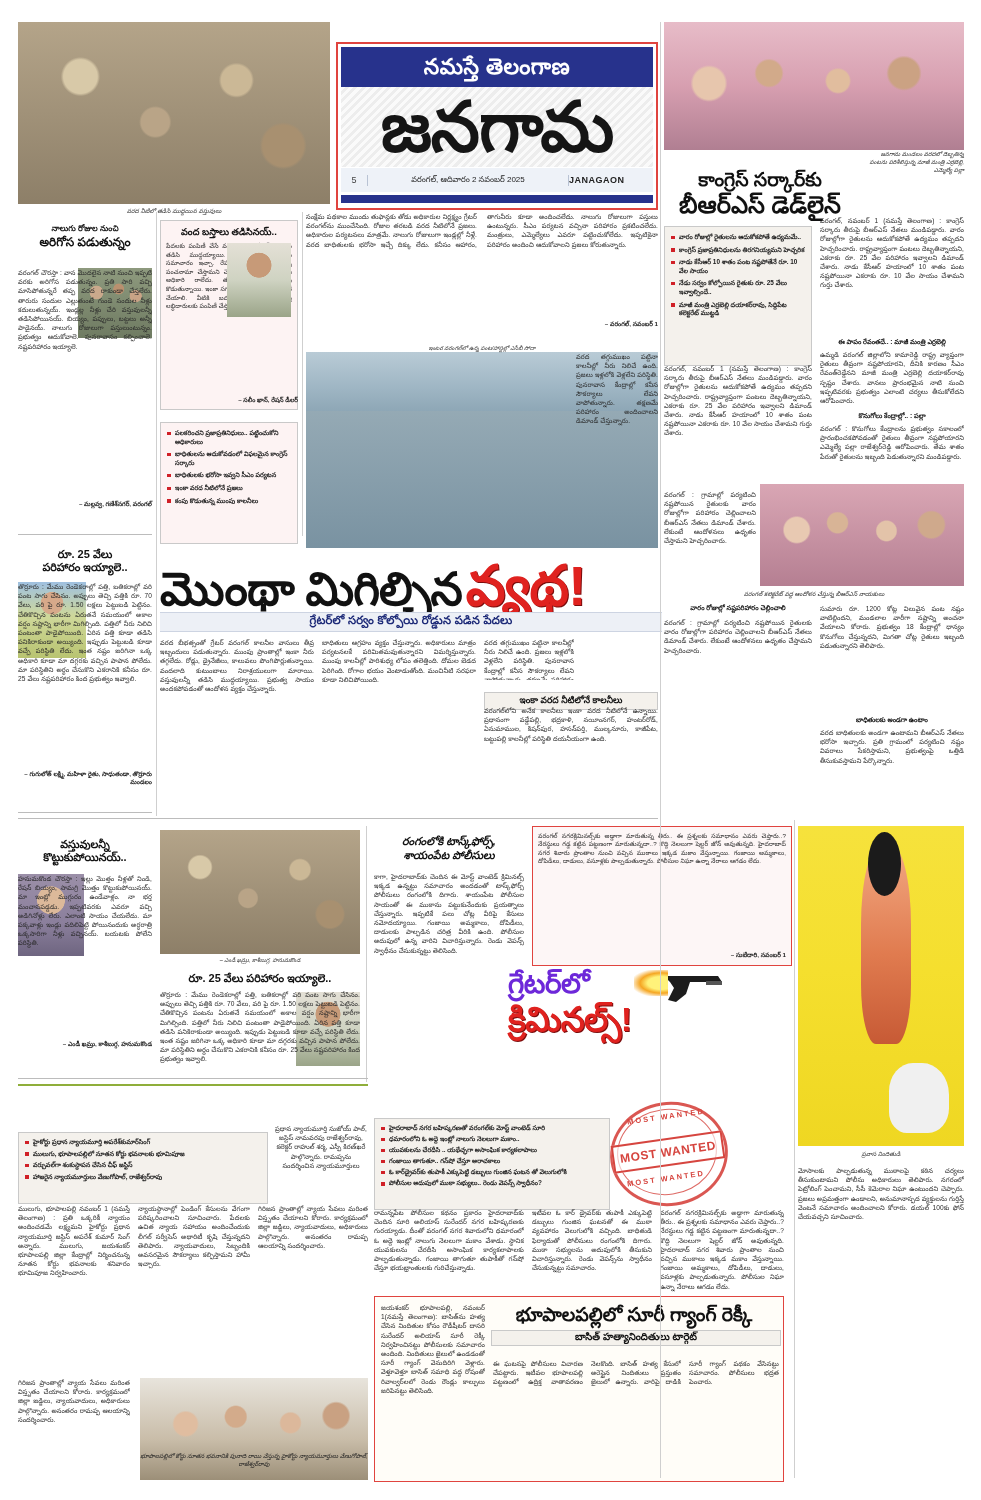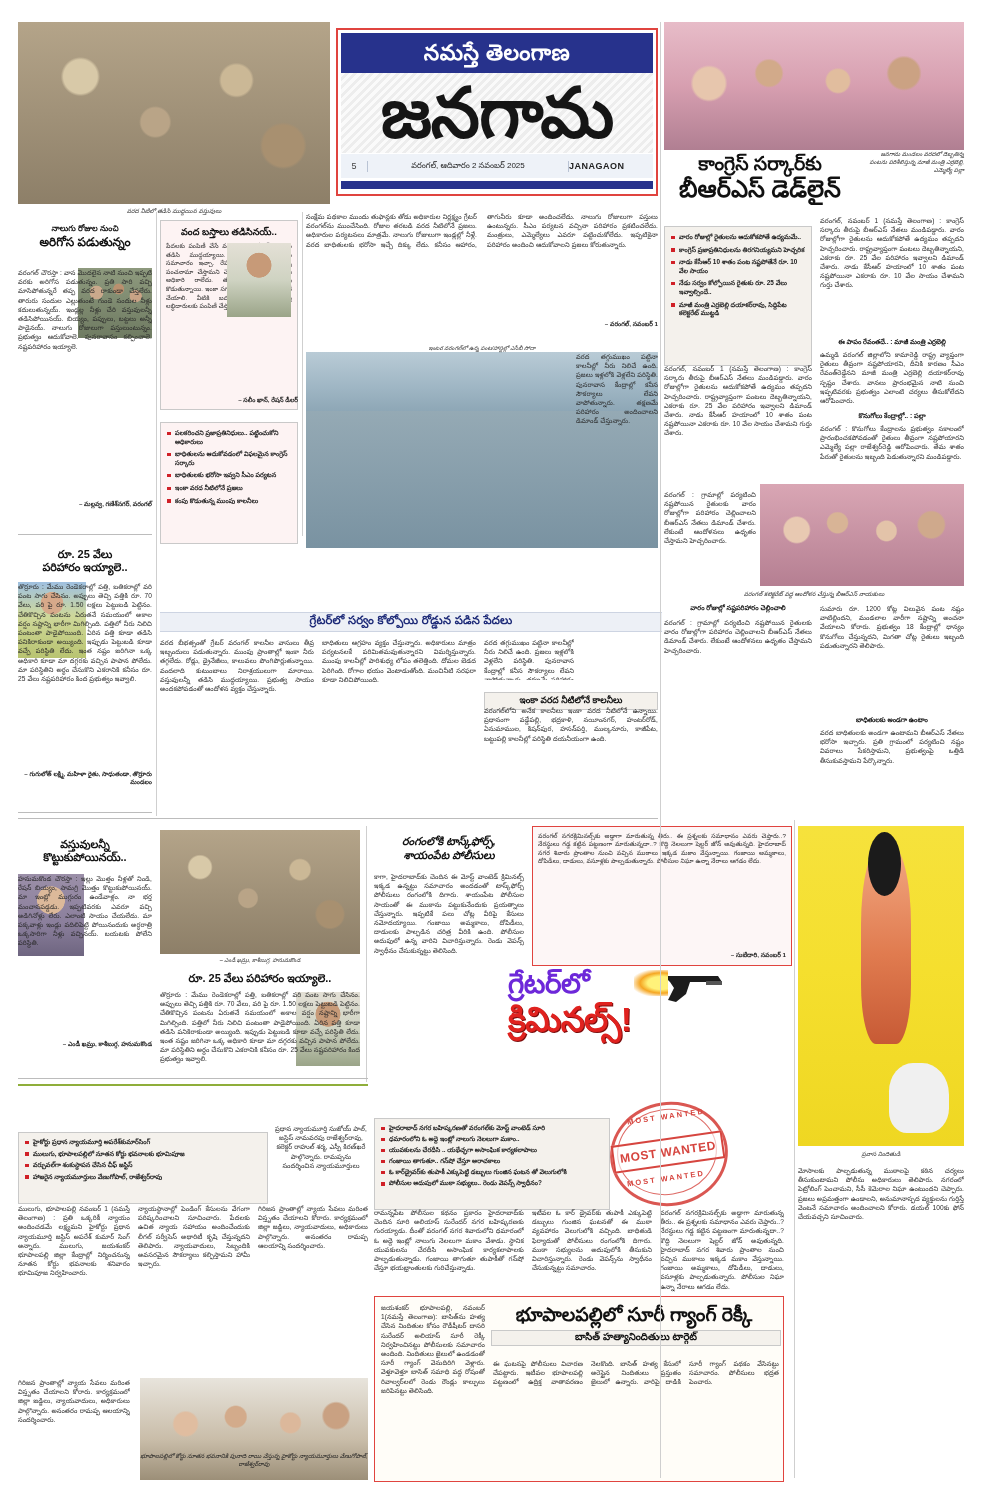--- a/index.html
+++ b/index.html
@@ -33,21 +33,21 @@
     font-size:6.4px;line-height:8.6px;color:#1b1b1b;font-weight:bold;
   }
   .bullets li:before{
     content:"";position:absolute;left:1px;top:2.6px;width:3.5px;height:3.5px;
     background:#d02027;
   }
   .sub-h{font-weight:bold;font-size:8px;line-height:10px;color:#111;text-align:center;}
   .mini-h{font-weight:bold;font-size:9.5px;line-height:12px;color:#111;text-align:center;}
 
   
-  .masthead{position:absolute;left:336px;top:28px;width:322px;height:168px;
+  .masthead{position:absolute;left:336px;top:42px;width:322px;height:168px;
             border:2px solid #e0443f;background:#fff;box-sizing:border-box;padding:3px;}
   .mh-top{background:#27328c;color:#fff;text-align:center;font-weight:bold;
           font-size:22px;line-height:40px;height:40px;letter-spacing:.5px;}
   .mh-mid{height:80px;
     background:repeating-linear-gradient(135deg,#fafafa 0 3px,#ededed 3px 6px);
     display:flex;align-items:center;justify-content:center;}
   .mh-mid span{font-size:70px;font-weight:bold;color:#151515;line-height:58px;letter-spacing:-1px;}
   .mh-bar{height:24px;background:#eef2f8;display:flex;align-items:center;
           font-size:8px;color:#222;border-top:1px solid #fff;}
   .mh-bar .pg{width:26px;text-align:center;font-size:9px;color:#444;}
@@ -196,21 +196,21 @@
     <div class="mh-bar">
       <div class="pg">5</div>
       <div class="dt">వరంగల్, ఆదివారం 2 నవంబర్ 2025</div>
       <div class="ed">JANAGAON</div>
     </div>
     <div class="mh-foot"></div>
   </div>
 
   <div class="photo img-pink-rally" style="position:absolute;left:664px;top:22px;width:300px;height:128px;"></div>
 
-  <div style="position:absolute;left:664px;top:152px;width:192px;">
+  <div style="position:absolute;left:664px;top:168px;width:192px;">
     <div class="brs-head1">కాంగ్రెస్ సర్కార్‌కు</div>
     <div class="brs-head2">బీఆర్ఎస్ డెడ్‌లైన్</div>
   </div>
   <div class="cap" style="position:absolute;left:862px;top:150px;width:102px;text-align:right;font-size:5.8px;line-height:8px;">జనగామ మండలం వరదలో దెబ్బతిన్న పంటను పరిశీలిస్తున్న మాజీ మంత్రి ఎర్రబెల్లి, ఎమ్మెల్యే పల్లా</div>
 
   <div class="box shade" style="position:absolute;left:664px;top:218px;width:148px;height:140px;padding:6px 6px 4px 5px;">
     <ul class="bullets">
       <li>వారం రోజుల్లో రైతులను ఆదుకోకపోతే ఉద్యమమే..</li>
       <li>కాంగ్రెస్ ప్రజాప్రతినిధులను తిరగనియ్యమని హెచ్చరిక</li>
       <li>నాడు కేసీఆర్ 10 శాతం పంట నష్టపోతేనే రూ. 10 వేల సాయం</li>
@@ -277,20 +277,24 @@
       <li>కంపు కొడుతున్న ముంపు కాలనీలు</li>
     </ul>
   </div>
 
   <div class="body-txt" style="position:absolute;left:306px;top:212px;width:352px;height:110px;overflow:hidden;column-count:2;column-gap:10px;">సంక్షేమ పథకాల ముందు తుఫాన్లకు తోడు అధికారుల నిర్లక్ష్యం గ్రేటర్ వరంగల్‌ను ముంచేసింది. రోజుల తరబడి వరద నీటిలోనే ప్రజలు. అధికారుల పర్యటనలు మాత్రమే. నాలుగు రోజులుగా ఇండ్లల్లో నీళ్లే. వరద బాధితులకు భరోసా ఇచ్చే దిక్కు లేదు. కనీసం ఆహారం, తాగునీరు కూడా అందించలేదు. నాలుగు రోజులుగా పస్తులు ఉంటున్నరు. సీఎం పర్యటన వచ్చినా పరిహారం ప్రకటించలేదు. మంత్రులు, ఎమ్మెల్యేలు ఎవరూ పట్టించుకోలేదు. ఇప్పటికైనా పరిహారం అందించి ఆదుకోవాలని ప్రజలు కోరుతున్నారు.</div>
   <div class="byline" style="position:absolute;left:306px;top:320px;width:352px;">– వరంగల్, నవంబర్ 1</div>
 
   <div class="photo img-flood" style="position:absolute;left:306px;top:352px;width:352px;height:196px;"></div>
   <div class="cap" style="position:absolute;left:306px;top:344px;width:352px;font-size:5.6px;text-align:center;">ఇంటర వరంగల్‌లో ఉన్న పంట/హాస్టల్లో ఎసీబీ సోదా</div>
 
+  <div class="big-head">
+    <span class="blk">మొంథా మిగిల్చిన</span>
+    <span class="red">వ్యథ!</span>
+  </div>
   <div class="big-sub">
     <span>గ్రేటర్‌లో సర్వం కోల్పోయి రోడ్డున పడిన పేదలు</span>
   </div>
 
   <div class="body-txt" style="position:absolute;left:160px;top:638px;width:154px;height:176px;overflow:hidden;">వరద బీభత్సంతో గ్రేటర్ వరంగల్ కాలనీల వాసులు తీవ్ర ఇబ్బందులు పడుతున్నారు. ముంపు ప్రాంతాల్లో ఇంకా నీరు తగ్గలేదు. రోడ్లు, డ్రైనేజీలు, కాలువలు పొంగిపొర్లుతున్నాయి. వందలాది కుటుంబాలు నిరాశ్రయులుగా మారాయి. వస్తువులన్నీ తడిసి ముద్దయ్యాయి. ప్రభుత్వ సాయం అందకపోవడంతో ఆందోళన వ్యక్తం చేస్తున్నారు.</div>
   <div class="body-txt" style="position:absolute;left:322px;top:638px;width:154px;height:176px;overflow:hidden;">బాధితులు ఆగ్రహం వ్యక్తం చేస్తున్నారు. అధికారులు మాత్రం పర్యటనలకే పరిమితమవుతున్నారని విమర్శిస్తున్నారు. ముంపు కాలనీల్లో పారిశుధ్య లోపం తలెత్తింది. దోమల బెడద పెరిగింది. రోగాల భయం వెంటాడుతోంది. మంచినీటి సరఫరా కూడా నిలిచిపోయింది.</div>
   <div class="body-txt" style="position:absolute;left:484px;top:638px;width:90px;height:42px;overflow:hidden;">వరద తగ్గుముఖం పట్టినా కాలనీల్లో నీరు నిలిచే ఉంది. ప్రజలు ఇళ్లలోకి వెళ్లలేని పరిస్థితి. పునరావాస కేంద్రాల్లో కనీస సౌకర్యాలు లేవని వాపోతున్నారు. తక్షణమే పరిహారం అందించాలని డిమాండ్ చేస్తున్నారు.</div>
 
   <div class="box shade" style="position:absolute;left:484px;top:684px;width:174px;height:18px;display:flex;align-items:center;justify-content:center;">
     <span class="hl" style="font-size:9px;">ఇంకా వరద నీటిలోనే కాలనీలు</span>

